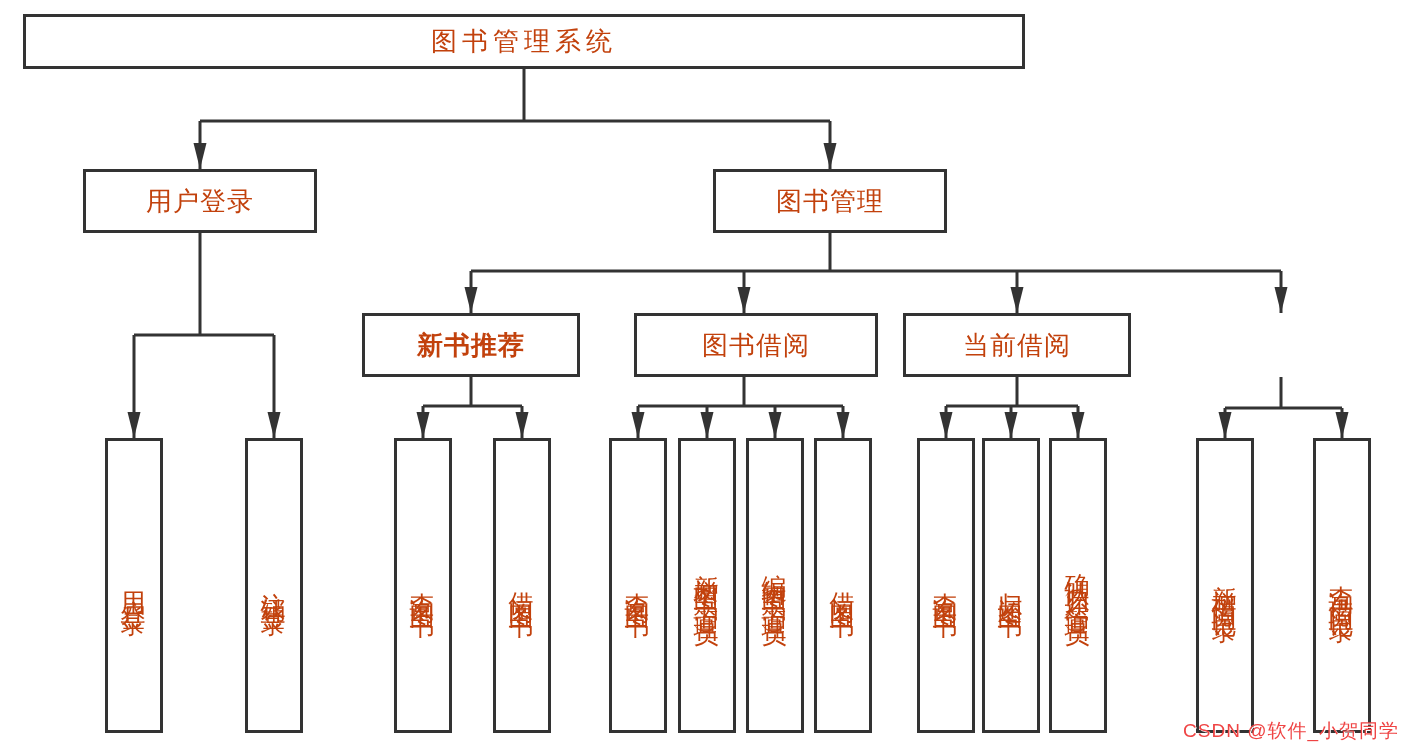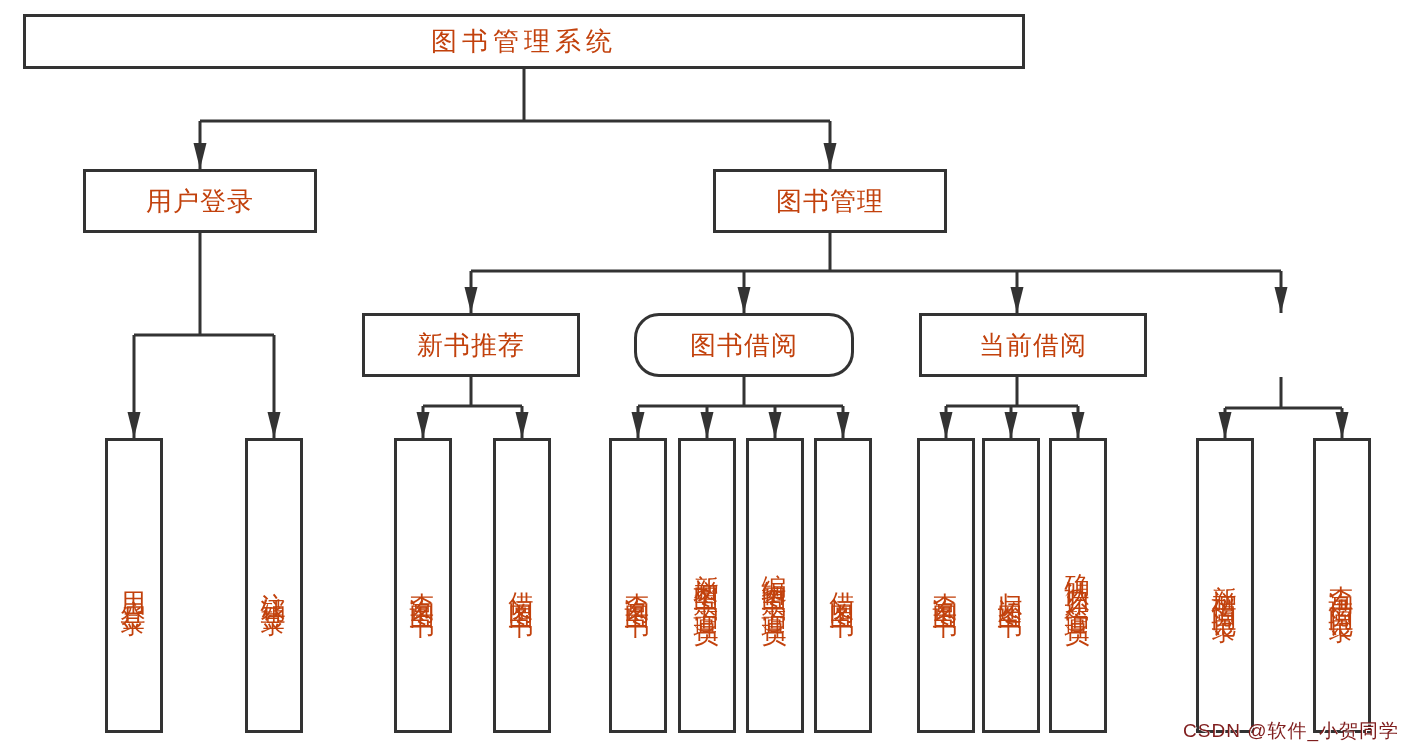--- a/index.html
+++ b/index.html
@@ -45,21 +45,21 @@
     font-size: 25px;
     letter-spacing: 7px;
     white-space: normal;
   }
   .watermark {
     position: absolute;
     right: 6px;
     bottom: 3px;
     font-size: 19px;
     letter-spacing: 1px;
-    color: #7f1d1d;
+    color: #ef4444;
     text-shadow: 1px 1px 0 #ffffff;
     z-index: 5;
   }
 </style>
 </head>
 <body>
 
 <div class="canvas">
 
   <svg class="wires" viewBox="0 0 1405 747" xmlns="http://www.w3.org/2000/svg">
@@ -99,27 +99,27 @@
     <span class="lbl">图书管理系统</span>
   </div>
 
   <div class="node h" style="left:83px; top:169px; width:234px; height:64px;">
     <span class="lbl">用户登录</span>
   </div>
   <div class="node h" style="left:713px; top:169px; width:234px; height:64px;">
     <span class="lbl">图书管理</span>
   </div>
 
-  <div class="node h" style="left:362px; top:313px; width:218px; height:64px;">
+  <div class="node h" style="left:362px; top:313px; width:218px; height:64px;font-weight:bold;">
     <span class="lbl">新书推荐</span>
   </div>
-  <div class="node h" style="left:634px; top:313px; width:220px; height:64px;border-radius:25px;">
+  <div class="node h" style="left:634px; top:313px; width:244px; height:64px;">
     <span class="lbl">图书借阅</span>
   </div>
-  <div class="node h" style="left:903px; top:313px; width:228px; height:64px;margin-left:16px;">
+  <div class="node h" style="left:903px; top:313px; width:228px; height:64px;">
     <span class="lbl">当前借阅</span>
   </div>
 
   <div class="node v" style="left:105px; top:438px; width:58px; height:295px;">
     <span class="lbl">用户登录</span>
   </div>
   <div class="node v" style="left:245px; top:438px; width:58px; height:295px;">
     <span class="lbl">注销登录</span>
   </div>
 

